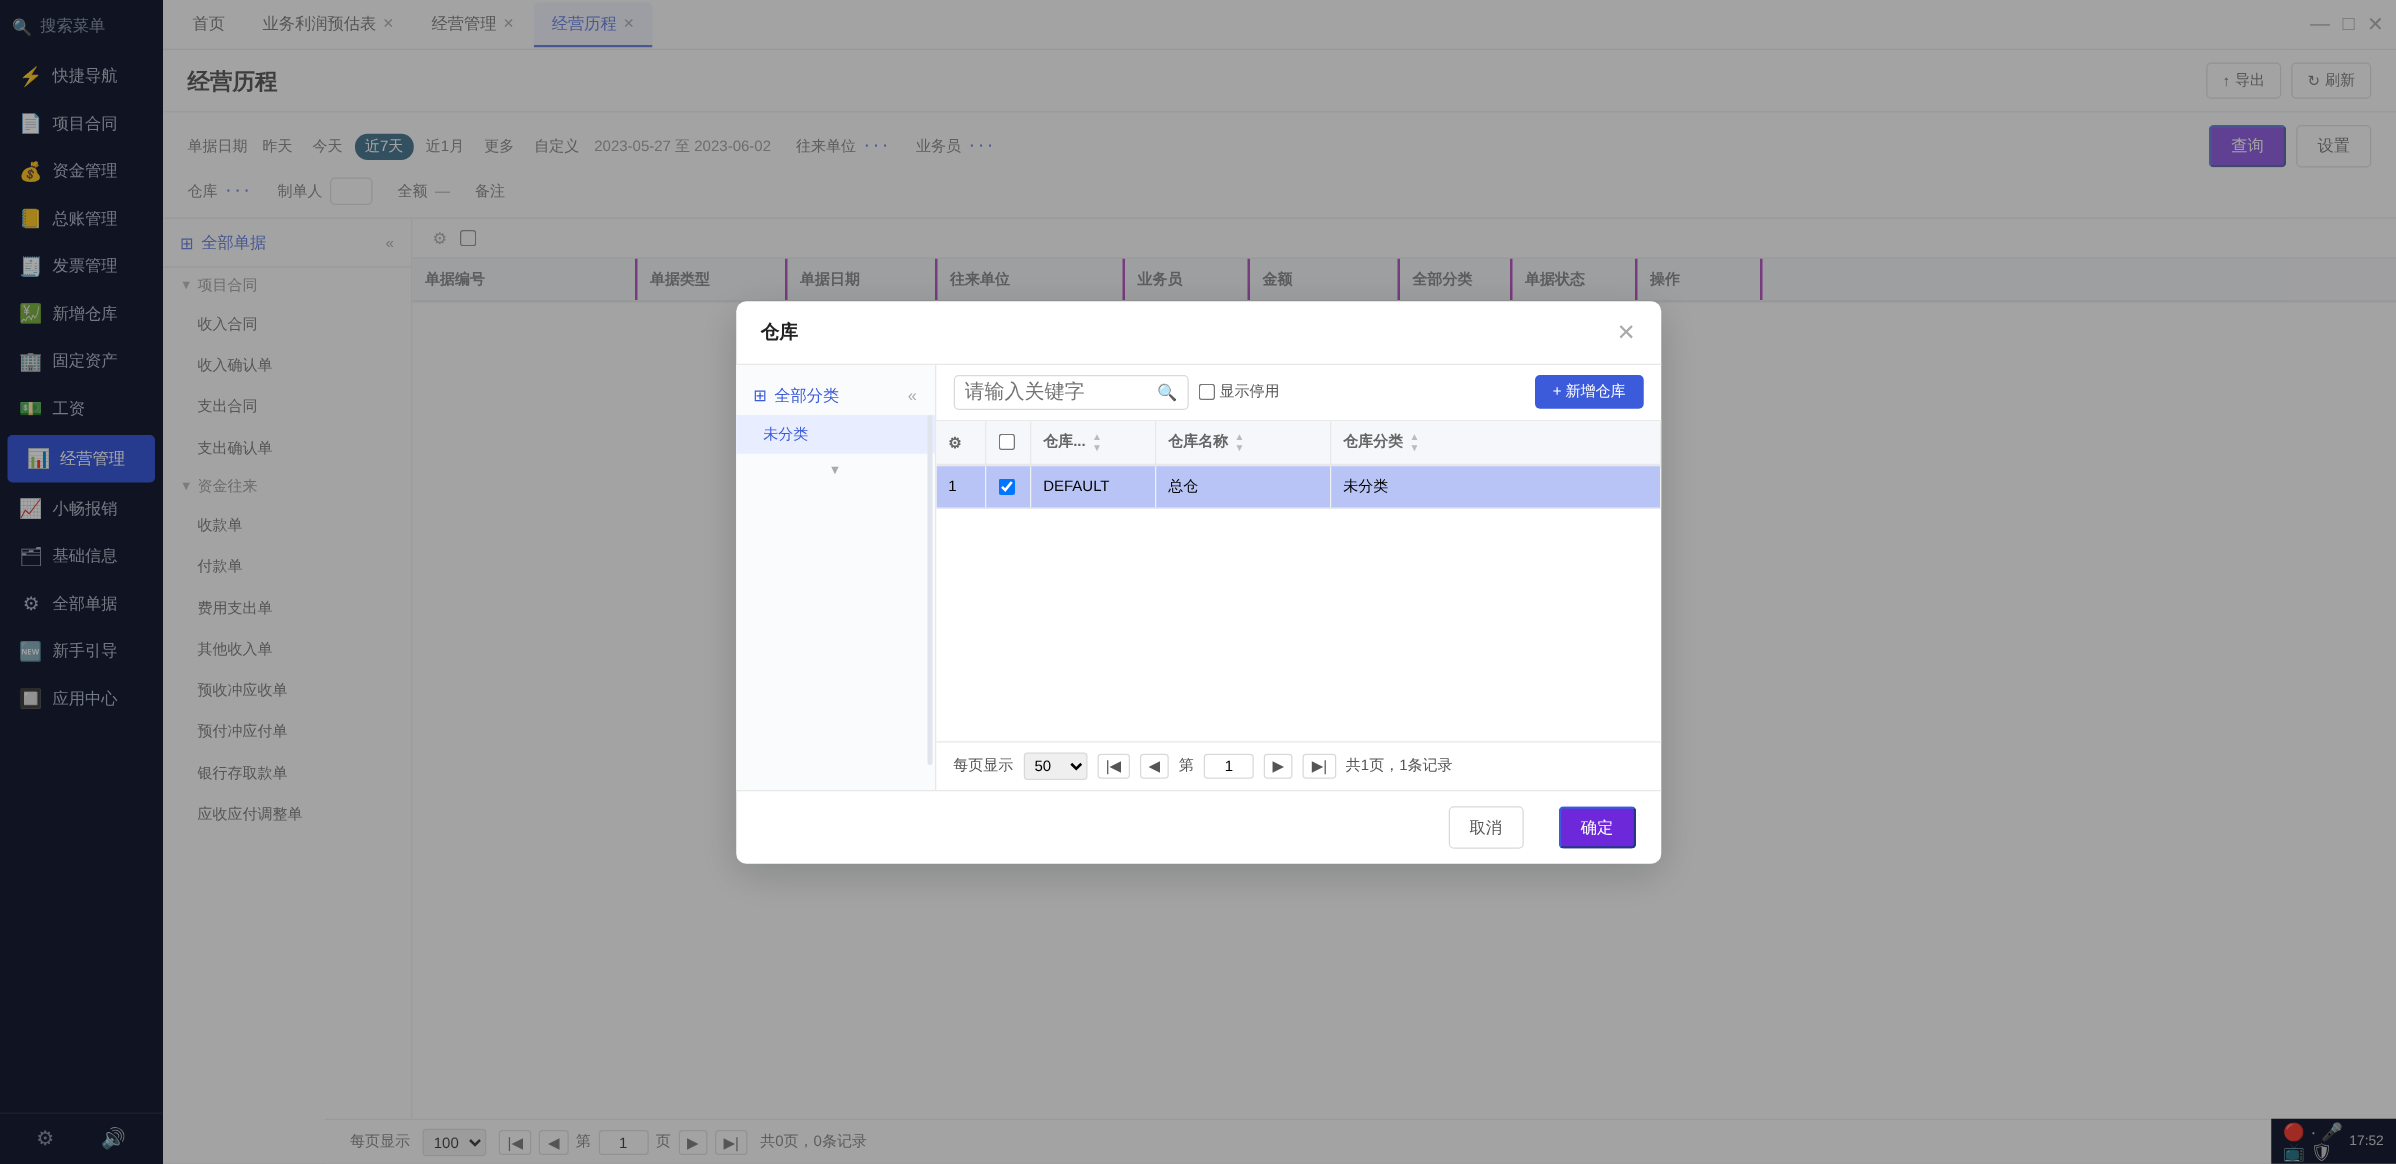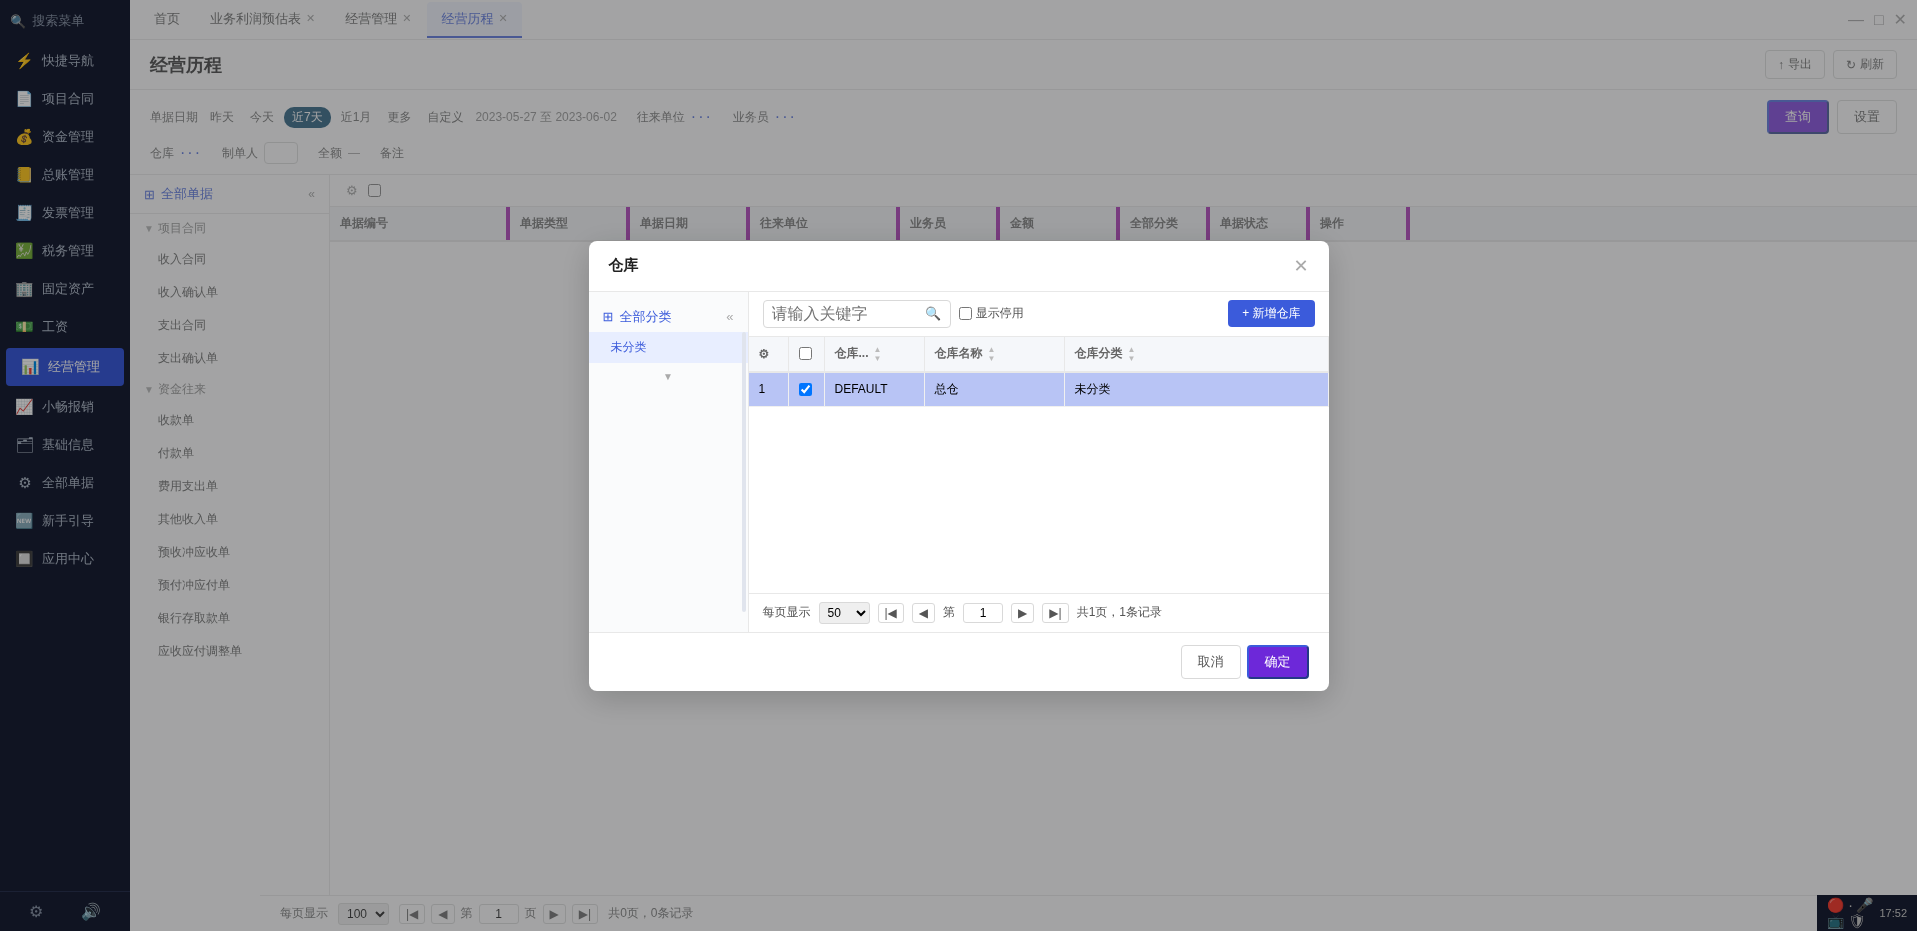--- a/index.html
+++ b/index.html
@@ -76,21 +76,21 @@
     .left-nav-item { padding: 8px 14px 8px 28px; font-size: 12px; color: #555; cursor: pointer; }
     .left-nav-section { padding: 6px 14px; font-size: 12px; color: #888; display: flex; align-items: center; gap: 4px; cursor: pointer; }
     .left-nav-section .arrow { font-size: 10px; color: #aaa; }
 
     
     .table-area {
       position: absolute; left: 200px; right: 0; top: 0; height: 100%; background: #fff; overflow: hidden;
     }
     .table-toolbar { padding: 8px 16px; display: flex; align-items: center; gap: 10px; border-bottom: 1px solid #e8e8e8; }
     .table-header { display: flex; background: #f5f7fa; border-bottom: 2px solid #e8e8e8; font-size: 12px; color: #666; font-weight: 600; }
-    .th { padding: 8px 10px; display: flex; align-items: center; gap: 3px; border-right: 4px solid #a21caf; }
+    .th { padding: 8px 10px; display: flex; align-items: center; gap: 3px; border-right: 2px solid #a21caf; }
     .table-empty { padding: 40px; text-align: center; color: #bbb; font-size: 13px; }
 
     
     .bottom-bar {
       position: fixed; bottom: 0; left: 130px; right: 0; height: 36px; background: #fff; border-top: 1px solid #e8e8e8; display: flex; align-items: center; padding: 0 20px; font-size: 12px; color: #666; gap: 10px;
     }
     .page-nav { display: flex; align-items: center; gap: 6px; }
     .page-nav-btn { border: 1px solid #d9d9d9; background: #fff; padding: 2px 6px; border-radius: 3px; cursor: pointer; font-size: 12px; color: #555; }
     .page-input { width: 40px; border: 1px solid #d9d9d9; border-radius: 3px; text-align: center; padding: 2px; font-size: 12px; }
     .per-page-select { border: 1px solid #d9d9d9; border-radius: 3px; padding: 2px 4px; font-size: 12px; }
@@ -136,21 +136,21 @@
 
     .modal-table { flex: 1; overflow: auto; }
     .modal-table-header { display: flex; background: #f5f7fa; border-bottom: 2px solid #e8e8e8; font-size: 12px; color: #666; font-weight: 600; }
     .modal-th { padding: 8px 10px; display: flex; align-items: center; gap: 3px; border-right: 1px solid #e8e8e8; white-space: nowrap; }
     .modal-th .sort-arrows { display: flex; flex-direction: column; font-size: 8px; color: #bbb; margin-left: 2px; }
     .modal-row { display: flex; border-bottom: 1px solid #f0f0f0; font-size: 12px; }
     .modal-row.selected-row { background: #b8c4f5; }
     .modal-td { padding: 8px 10px; display: flex; align-items: center; border-right: 1px solid #f0f0f0; }
 
     .modal-pagination { padding: 8px 14px; border-top: 1px solid #e8e8e8; display: flex; align-items: center; gap: 8px; font-size: 12px; color: #555; }
-    .modal-footer { padding: 12px 20px; border-top: 1px solid #e8e8e8; display: flex; justify-content: flex-end; gap: 6px; }
+    .modal-footer { padding: 12px 20px; border-top: 1px solid #e8e8e8; display: flex; justify-content: flex-end; gap: 28px; }
 
     
     .bg-dim { filter: blur(0px); opacity: 0.7; }
   </style>
 </head>
 <body>
 
 <div class="sidebar">
   <div class="sidebar-search">
     <span>🔍</span>
@@ -171,21 +171,21 @@
   <div class="sidebar-item">
     <span class="sidebar-icon">📒</span>
     <span>总账管理</span>
   </div>
   <div class="sidebar-item">
     <span class="sidebar-icon">🧾</span>
     <span>发票管理</span>
   </div>
   <div class="sidebar-item">
     <span class="sidebar-icon">💹</span>
-    <span>税务管理</span>
+    <span>新增仓库</span>
   </div>
   <div class="sidebar-item">
     <span class="sidebar-icon">🏢</span>
     <span>固定资产</span>
   </div>
   <div class="sidebar-item">
     <span class="sidebar-icon">💵</span>
     <span>工资</span>
   </div>
   <div class="sidebar-item active">

